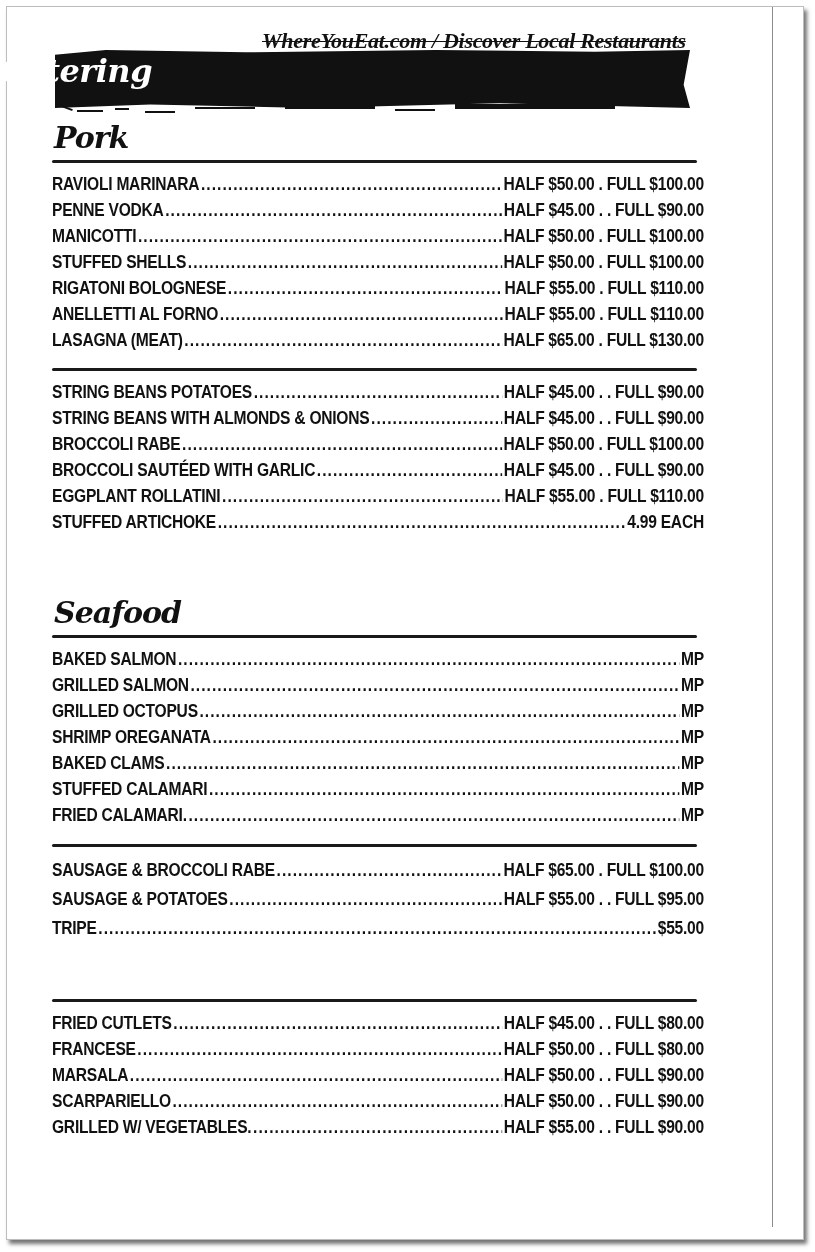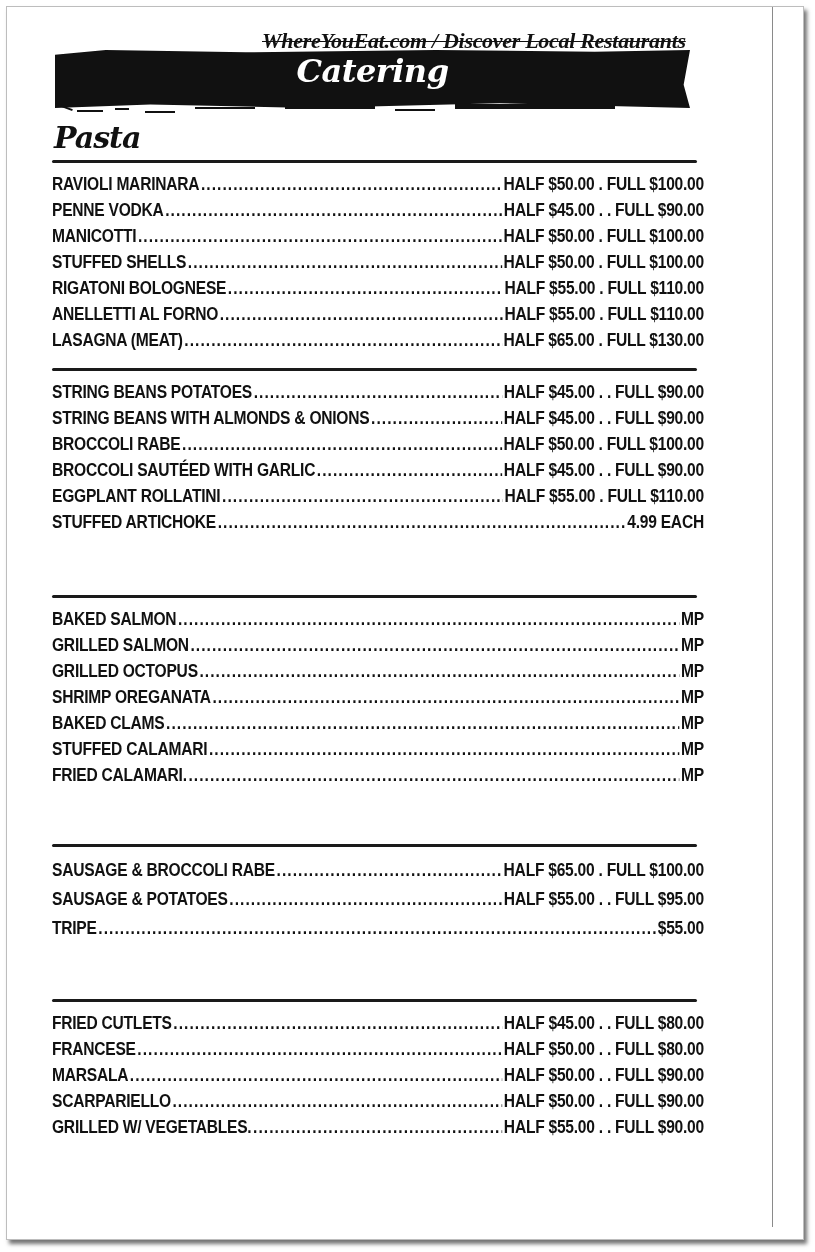--- a/index.html
+++ b/index.html
@@ -16,21 +16,21 @@
     font-size:22px; color:#111; letter-spacing:-0.3px; white-space:nowrap;
     text-decoration:line-through; text-decoration-thickness:1px; z-index:3;text-align:right;
   }
   .banner {
     position:absolute; left:55px; top:50px; width:635px; height:58px;
     background:#111;
     clip-path: polygon(0% 8%, 8% 0%, 30% 4%, 60% 0%, 85% 3%, 100% 0%, 99% 60%, 100% 100%, 70% 92%, 40% 100%, 15% 94%, 0% 100%);
     z-index:1;
   }
   .banner-title {
-    position:absolute; left:0; top:52px; width:745px; text-align:center;
+    position:absolute; left:0; top:52px; width:745px; 
     font-family:"DejaVu Serif", serif; font-style:italic; font-weight:bold;
     color:#fff; font-size:32px; z-index:2; letter-spacing:-0.5px;
   }
   .splatter { position:absolute; left:55px; top:104px; width:630px; height:12px; z-index:1; }
   .splatter i { position:absolute; height:2px; background:#111; display:block; }
   .section { position:absolute; left:52px; width:650px; }
   .section-title {
     font-family:"DejaVu Serif", serif; font-style:italic; font-weight:bold;
     font-size:30px; color:#111; line-height:40px; height:40px; margin-left:2px;
     letter-spacing:-1px;
@@ -62,21 +62,21 @@
   <i style="left:22px;top:6px;width:26px"></i>
   <i style="left:60px;top:4px;width:14px"></i>
   <i style="left:90px;top:7px;width:30px"></i>
   <i style="left:140px;top:3px;width:60px"></i>
   <i style="left:230px;top:1px;width:90px;height:4px"></i>
   <i style="left:340px;top:5px;width:40px"></i>
   <i style="left:400px;top:0px;width:160px;height:5px"></i>
 </div>
 
 <div class="section" style="top:118px">
-  <div class="section-title">Pasta</div>
+  <div class="section-title">Pork</div>
   <div class="rule"></div>
   <div class="row">
       <span class="name">RAVIOLI MARINARA</span>
       <span class="dots"></span>
       <span class="price">HALF $50.00 . FULL $100.00</span>
     </div>
   <div class="row">
       <span class="name">PENNE VODKA</span>
       <span class="dots"></span>
       <span class="price">HALF $45.00 . . FULL $90.00</span>
@@ -136,20 +136,21 @@
       <span class="price">HALF $55.00 . FULL $110.00</span>
     </div>
   <div class="row">
       <span class="name">STUFFED ARTICHOKE</span>
       <span class="dots"></span>
       <span class="price">4.99 EACH</span>
     </div>
 </div>
 
 <div class="section" style="top:593px">
+  <div class="section-title">Seafood</div>
   <div class="rule"></div>
   <div class="row">
       <span class="name">BAKED SALMON</span>
       <span class="dots"></span>
       <span class="price">MP</span>
     </div>
   <div class="row">
       <span class="name">GRILLED SALMON</span>
       <span class="dots"></span>
       <span class="price">MP</span>

